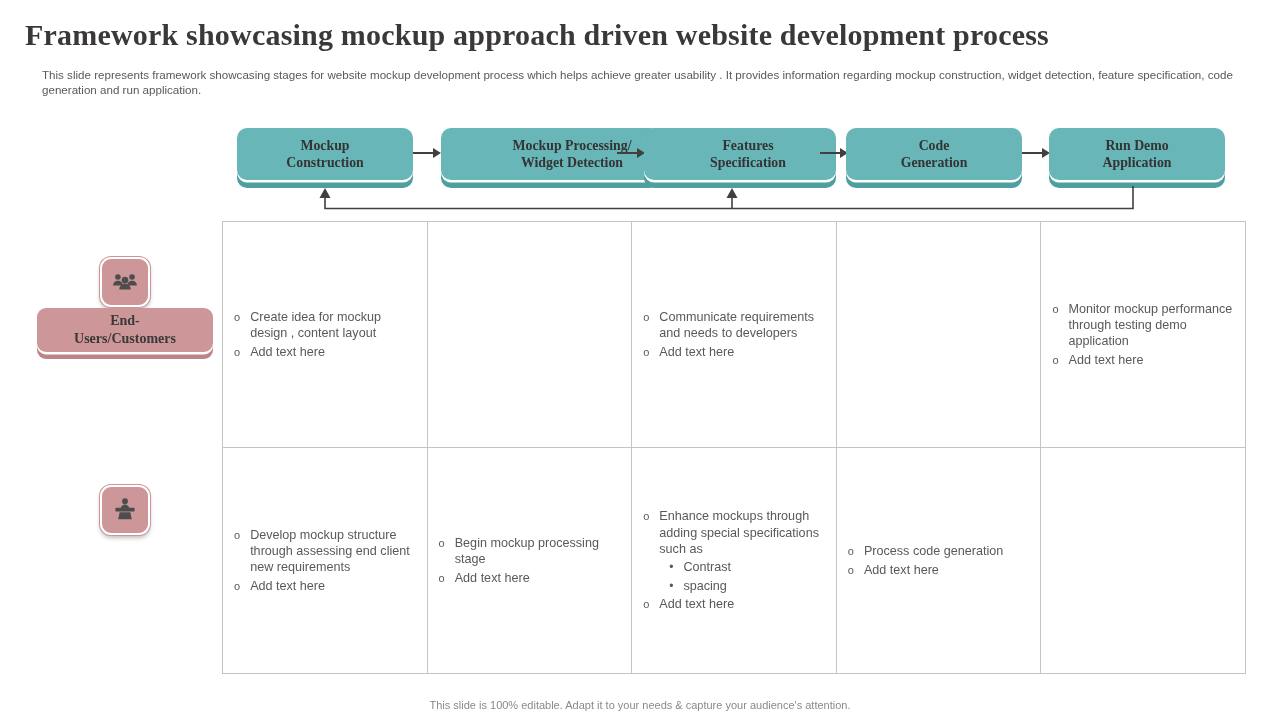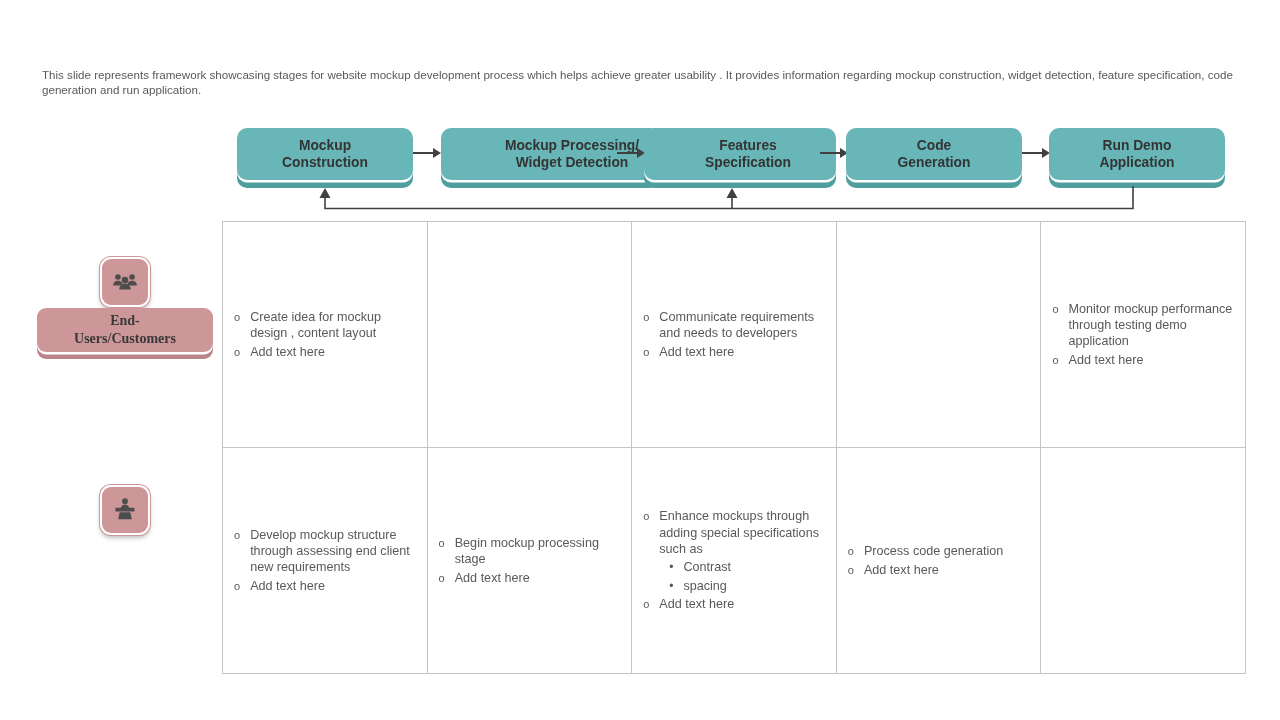--- a/index.html
+++ b/index.html
@@ -15,21 +15,21 @@
   .subtitle{
     position:absolute;left:42px;top:68px;width:1235px;margin:0;
     font-size:11.6px;line-height:1.28;color:#595959;
   }
   
   .stage{
     position:absolute;top:128px;width:176px;height:52px;
     background:var(--teal);border-radius:10px;
     box-shadow:0 2.5px 0 #ffffff,0 8px 0 var(--teal-shadow);
     display:flex;align-items:center;justify-content:center;text-align:center;
-    font-family:Liberation Sans, sans-serif;
+    font-family:Liberation Serif, serif;
     font-size:13.8px;font-weight:bold;color:#343434;
     white-space:pre-line;line-height:1.25;
   }
   .harrow{position:absolute;top:152px;width:20px;height:2px;background:var(--line);}
   .harrow::after{
     content:'';position:absolute;right:-8px;top:-4px;width:0;height:0;
     border-left:8px solid var(--line);border-top:5px solid transparent;border-bottom:5px solid transparent;
   }
   .feedback{position:absolute;left:0;top:0;pointer-events:none;}
   
@@ -65,20 +65,21 @@
   .footer{
     position:absolute;left:0;top:699px;width:1280px;margin:0;text-align:center;
     font-size:11px;color:#8a8a8a;
   }
 </style>
 </head>
 <body>
 
 <div class="slide" style="--teal: #68b6b7; --teal-shadow: #4f9fa1; --pink: #cd9799; --pink-shadow: #bb8689; --line: #404040; --grid: #c4c4c4;">
 
+  <h1 class="title">Framework showcasing mockup approach driven website development process</h1>
   <p class="subtitle">This slide represents framework showcasing stages for website mockup development process which helps achieve greater usability . It provides information regarding mockup construction, widget detection, feature specification, code generation and run application.</p>
 
   <div id="stages">
       <div class="stage" style="left: 237px;">Mockup
 Construction</div>
       <div class="harrow" style="left: 413px;"></div>
       <div class="stage" style="left: 441px; padding-left: 43px;">Mockup Processing/
 Widget Detection</div>
       <div class="harrow" style="left: 617px;"></div>
       <div class="stage" style="left: 644px; padding-left: 16px;">Features
@@ -217,13 +218,14 @@
             <span class="marker">o</span>
             <span>Add text here</span>
           </div>
         </div>
       </div>
       <div class="cell">
         <div></div>
       </div>
     </div>
 
+  <p class="footer">This slide is 100% editable. Adapt it to your needs &amp; capture your audience's attention.</p>
 </div>
 
 </body></html>

